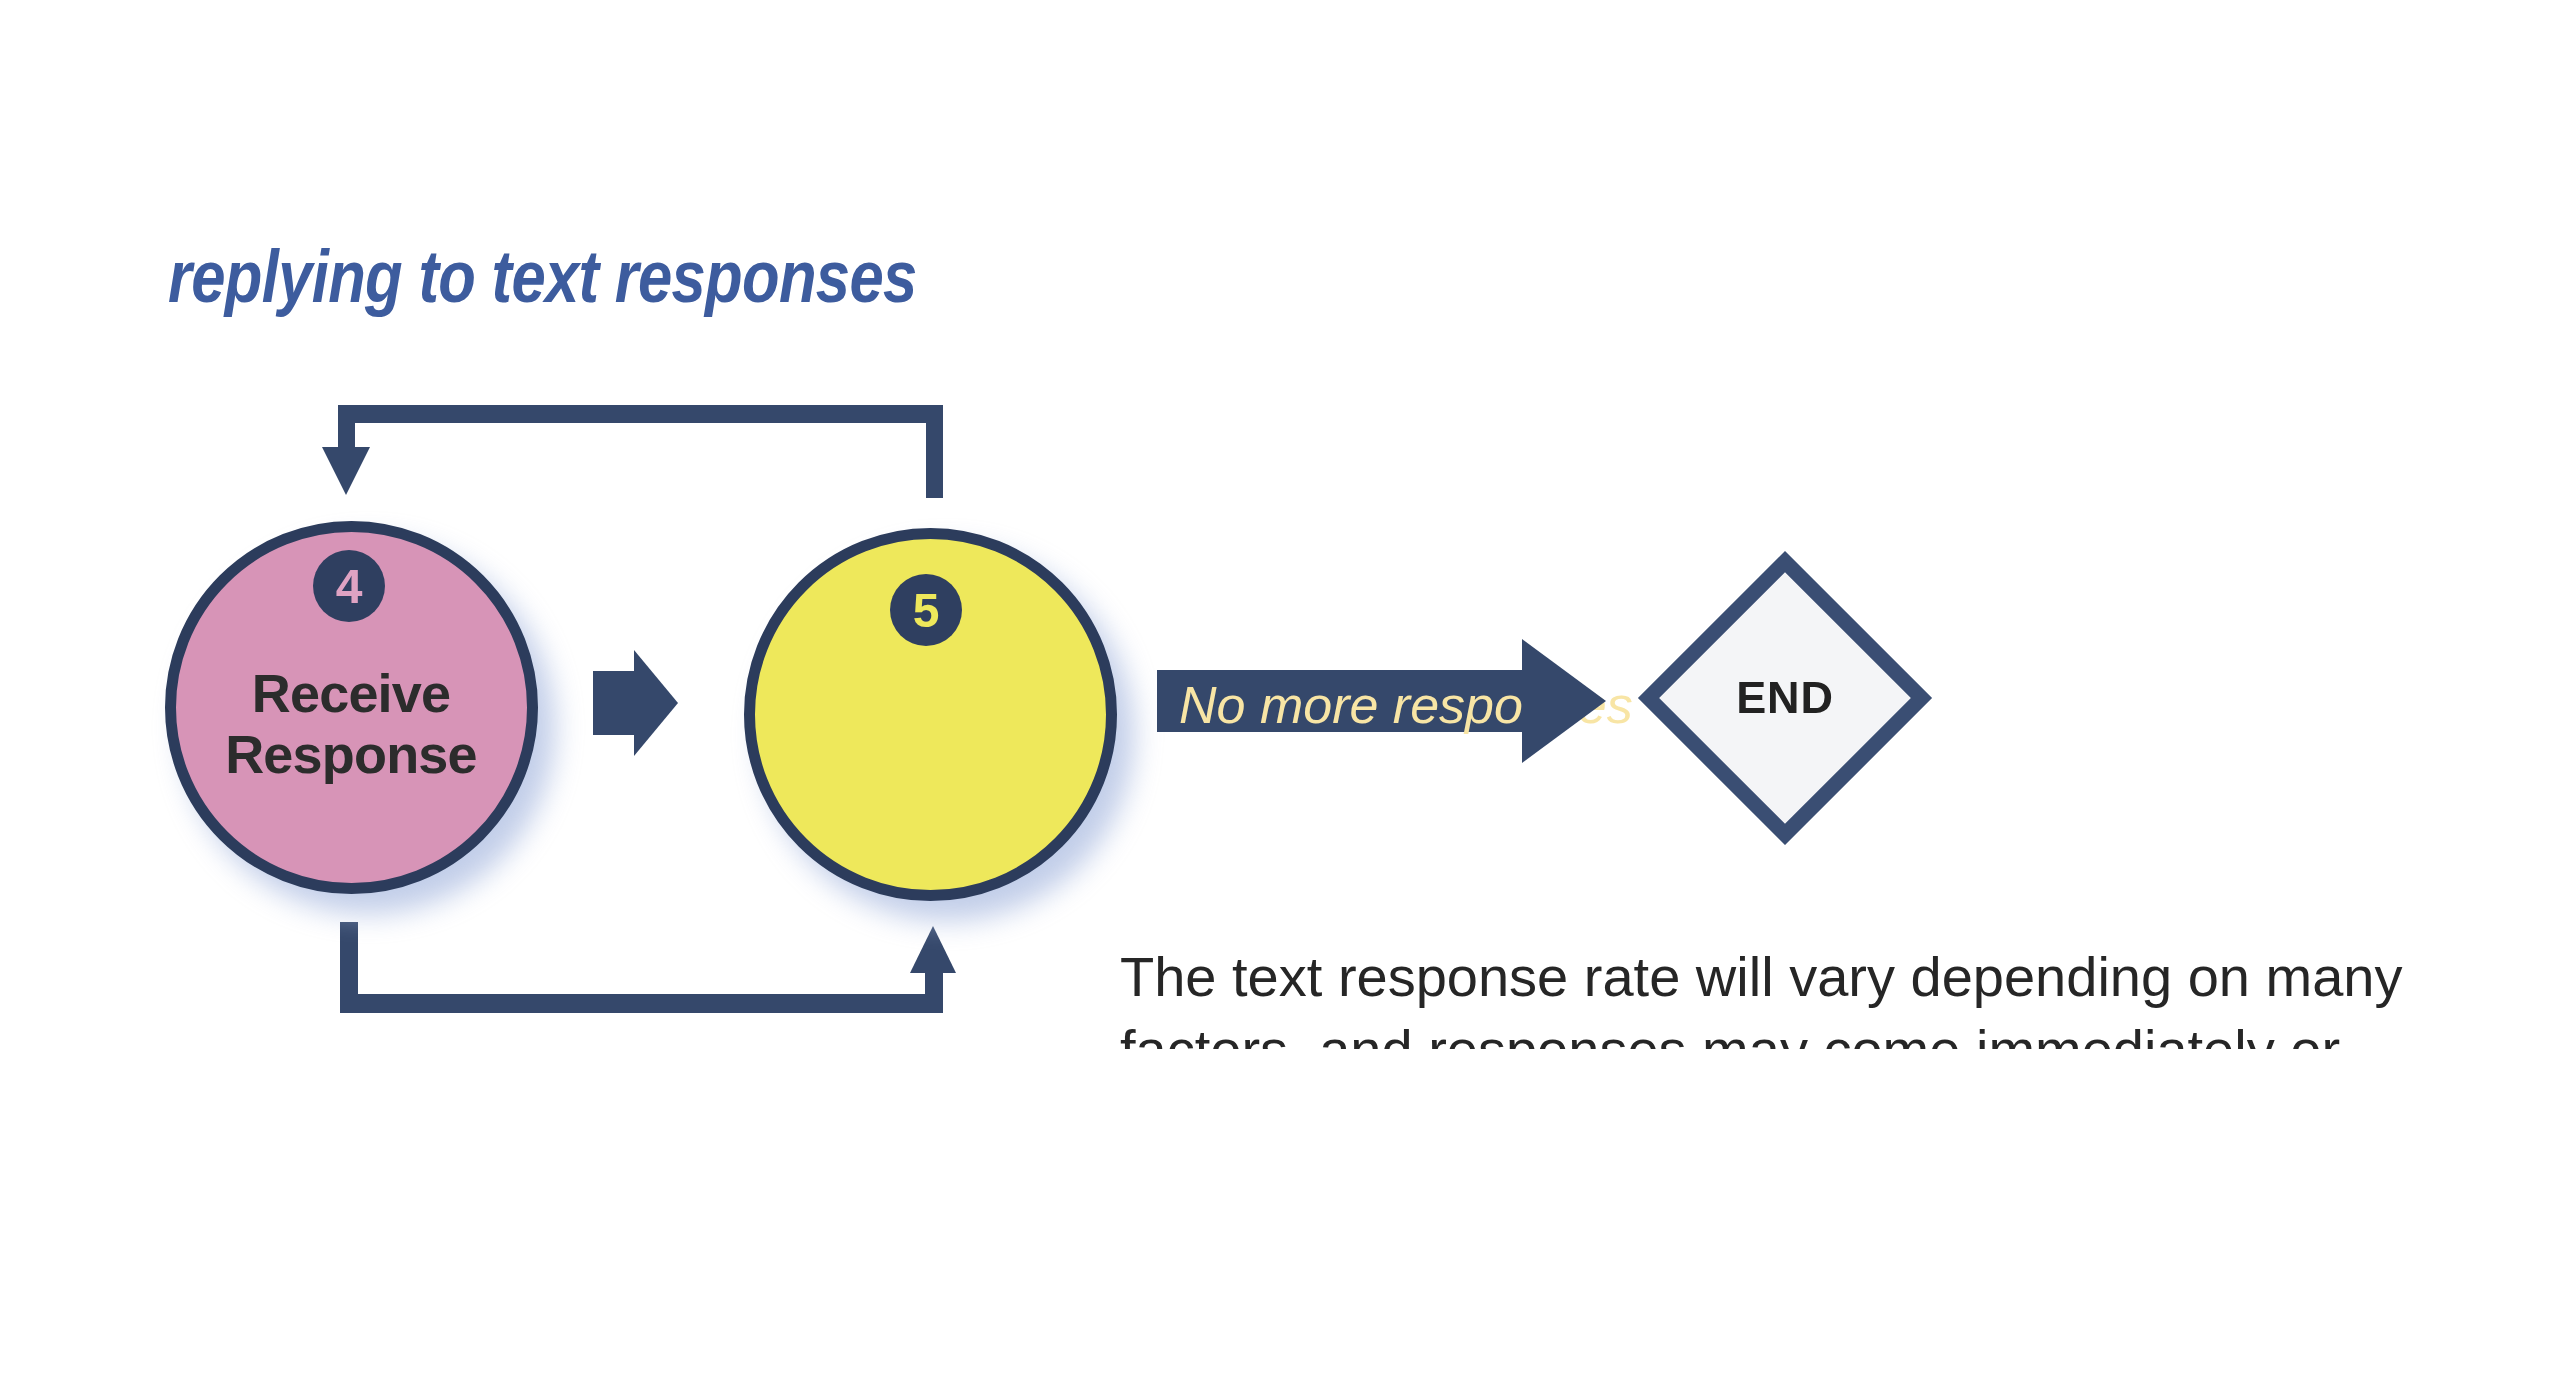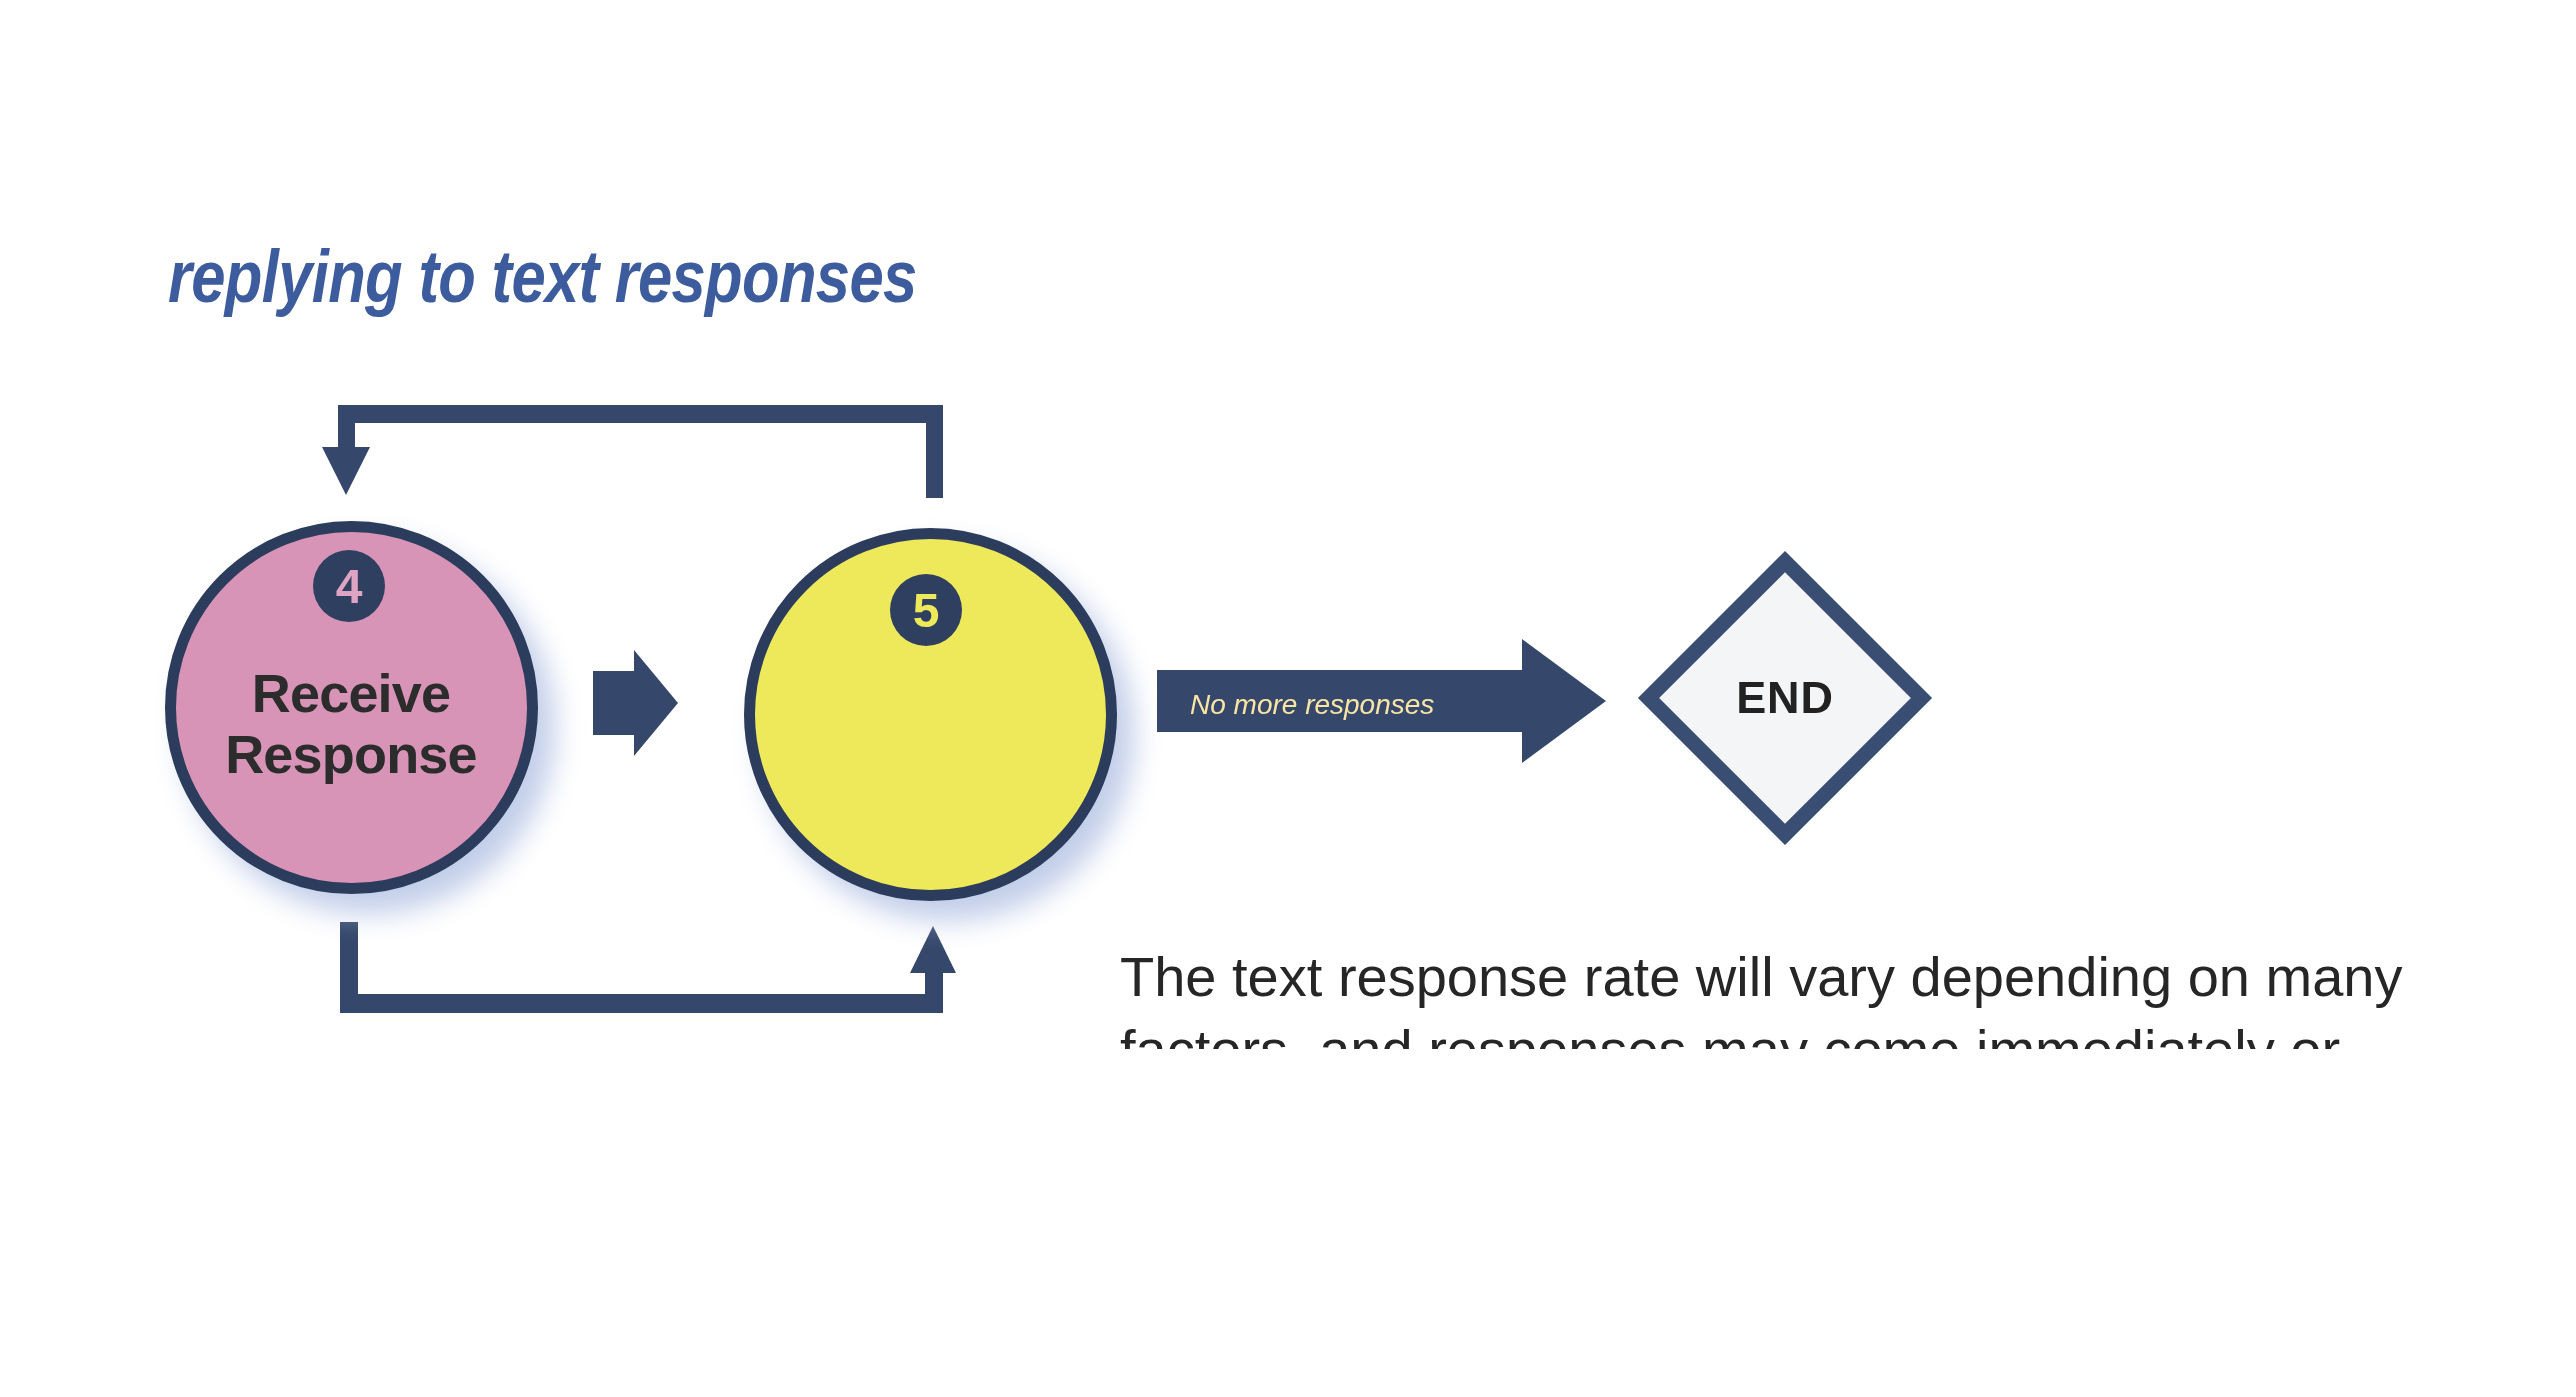--- a/index.html
+++ b/index.html
@@ -41,22 +41,22 @@
   .yellow .badge{color:#EEE85B;}
   .clabel{position:absolute;left:0;width:350px;text-align:center;white-space:pre-line;
           font-weight:bold;color:#2C2C2C;font-size:54px;line-height:61px;letter-spacing:-0.8px;}
 
   
   .smallarrow-body{position:absolute;left:593px;top:671px;width:41px;height:64px;background:#35486B;}
 
   
   .bigarrow-body{position:absolute;left:1157px;top:670px;width:365px;height:62px;
                  background:#35486B;display:flex;align-items:center;overflow:visible;}
-  .biglabel{font-style:italic;font-size:28px;color:#F8E5A5;white-space:nowrap;
-            padding-left:33px;letter-spacing:0;margin-top:8px;}
+  .biglabel{font-style:italic;font-size:52px;color:#F8E5A5;white-space:nowrap;
+            padding-left:22px;letter-spacing:0;margin-top:8px;}
 
   
   .diamond{position:absolute;left:1681px;top:594px;width:208px;height:208px;
            box-sizing:border-box;border:15.6px solid #3A4E73;background:#F4F5F7;
            transform:rotate(45deg);}
   .diamond-label{position:absolute;left:0;top:0;right:0;bottom:0;
            display:flex;align-items:center;justify-content:center;
            transform:rotate(-45deg);font-weight:bold;font-size:45px;color:#222222;
            letter-spacing:0.8px;}
 

